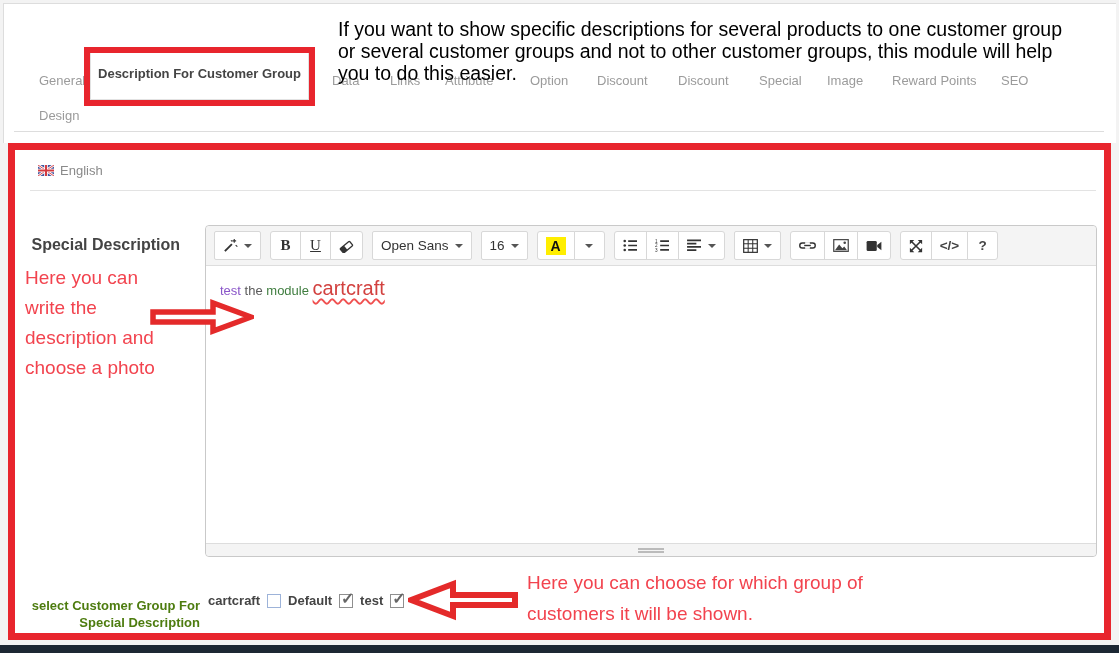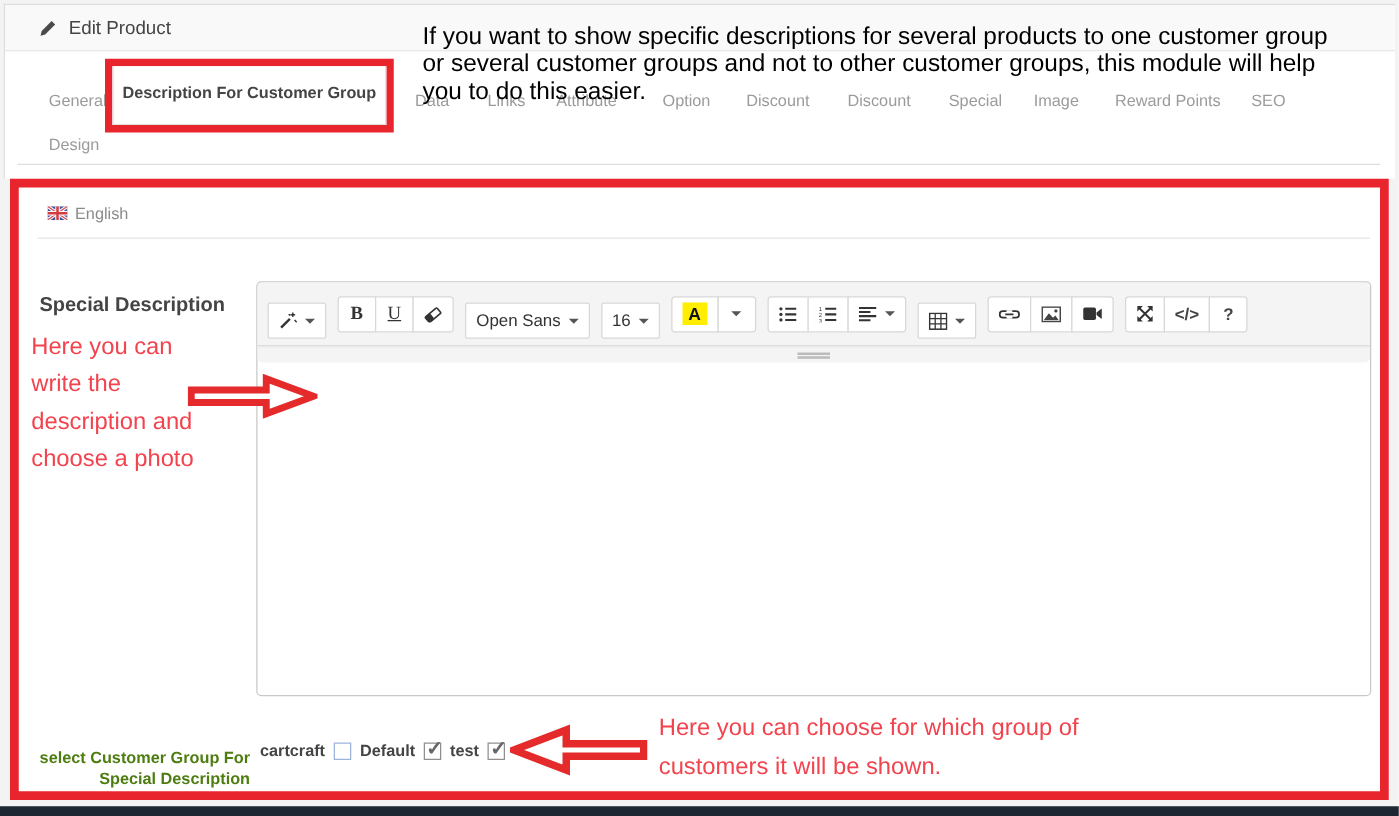--- a/index.html
+++ b/index.html
@@ -31,21 +31,21 @@
   .field-label { position:absolute; left:22px; top:236px; width:158px; text-align:right; font-size:16px; font-weight:bold; color:#444; }
 
   
   .editor { position:absolute; left:205px; top:225px; width:892px; height:332px; border:1px solid #c9c9c9; border-radius:4px; background:#fff; display:flex; flex-direction:column; }
   .toolbar { background:#f4f4f4; border-bottom:1px solid #ddd; border-radius:4px 4px 0 0; padding:5px 8px; display:flex; align-items:center; }
   .btn-group { display:flex; margin-right:9px; }
   .tb-btn { height:29px; min-width:31px; background:#fff; border:1px solid #d8d8d8; display:flex; align-items:center; justify-content:center; padding:0 8px; color:#333; font-size:13.5px; cursor:pointer; }
   .btn-group .tb-btn + .tb-btn { margin-left:-1px; }
   .btn-group .tb-btn:first-child { border-radius:3px 0 0 3px; }
   .btn-group .tb-btn:last-child { border-radius:0 3px 3px 0; }
-  .btn-group .tb-btn:only-child { border-radius:2px;margin-top:11px; }
+  .btn-group .tb-btn:only-child { border-radius:2px; }
   .tb-bold { font-weight:bold; font-family:"Liberation Serif", serif; font-size:15px; }
   .tb-underline { text-decoration:underline; font-family:"Liberation Serif", serif; font-size:15px; }
   .caret { display:inline-block; width:0; height:0; border-left:4px solid transparent; border-right:4px solid transparent; border-top:4px solid #555; margin-left:6px; }
   .caret-only { margin-left:0; }
   .color-a { background:#ffee00; font-weight:bold; padding:1px 5px; color:#111; font-size:14px; }
   .tb-text-icon { font-weight:bold; color:#444; }
 
   .editor-body { flex:1; padding:11px 14px; font-size:13px; color:#5a5a5a; }
   .w-test { color:#8a56c9; }
   .w-the { color:#5a5a5a; }
@@ -70,28 +70,20 @@
   .checkbox.checked::after { content:"\2713"; position:absolute; left:1px; top:-6px; font-size:16px; font-weight:bold; color:#666; }
 
   .black-bar { position:absolute; left:0; top:645px; width:1119px; height:8px; background:#1c2733; }
 
   svg { display:block; }
 </style>
 </head>
 <body>
 
 <div class="top-card">
-  <div class="page-header">
-    <span class="ph-icon">
-      <svg width="15" height="15" viewBox="0 0 16 16">
-          <path d="M1.5 14.5 l1-4 8.5-8.5 3 3 -8.5 8.5 -4 1z M11.5 1.5 l3 3" fill="#4a4a4a"></path>
-        </svg>
-    </span>
-    <span class="page-title">Edit Product</span>
-  </div>
 
   <span class="tab" style="left:35px; top:69px;">General</span>
   <span class="tab" style="left:328px; top:69px;">Data</span>
   <span class="tab" style="left:386px; top:69px;">Links</span>
   <span class="tab" style="left:441px; top:69px;">Attribute</span>
   <span class="tab" style="left:526px; top:69px;">Option</span>
   <span class="tab" style="left:593px; top:69px;">Discount</span>
   <span class="tab" style="left:674px; top:69px;">Discount</span>
   <span class="tab" style="left:755px; top:69px;">Special</span>
   <span class="tab" style="left:823px; top:69px;">Image</span>
@@ -230,20 +222,26 @@
         <svg width="14" height="14" viewBox="0 0 16 16">
           <path d="M2.5 2.5 L13.5 13.5 M13.5 2.5 L2.5 13.5" stroke="#333" stroke-width="1.8"></path>
           <path d="M1 1 h5 l-5 5 z M15 1 v5 l-5 -5 z M1 15 v-5 l5 5 z M15 15 h-5 l5 -5 z" fill="#333"></path>
         </svg>
       </div>
       <div class="tb-btn tb-text-icon">&lt;/&gt;</div>
       <div class="tb-btn tb-text-icon">?</div>
     </div>
   </div>
 
+  <div class="editor-body">
+    <span class="w-test">test</span>
+    <span class="w-the">the</span>
+    <span class="w-module">module</span>
+    <span class="w-cartcraft">cartcraft</span>
+  </div>
 
   <div class="statusbar">
     <div class="grip"></div>
   </div>
 </div>
 
 <div class="red-note left-note">Here you can write the description and choose a photo</div>
 <svg class="arrow-svg" style="left:150px; top:299px;" width="104" height="36" viewBox="0 0 104 36">
   <path d="M3 13 H63 V4 L101 18 L63 32 V23 H3 Z" fill="#fff" stroke="#e42a2a" stroke-width="5.5" stroke-linejoin="miter"></path>
 </svg>

